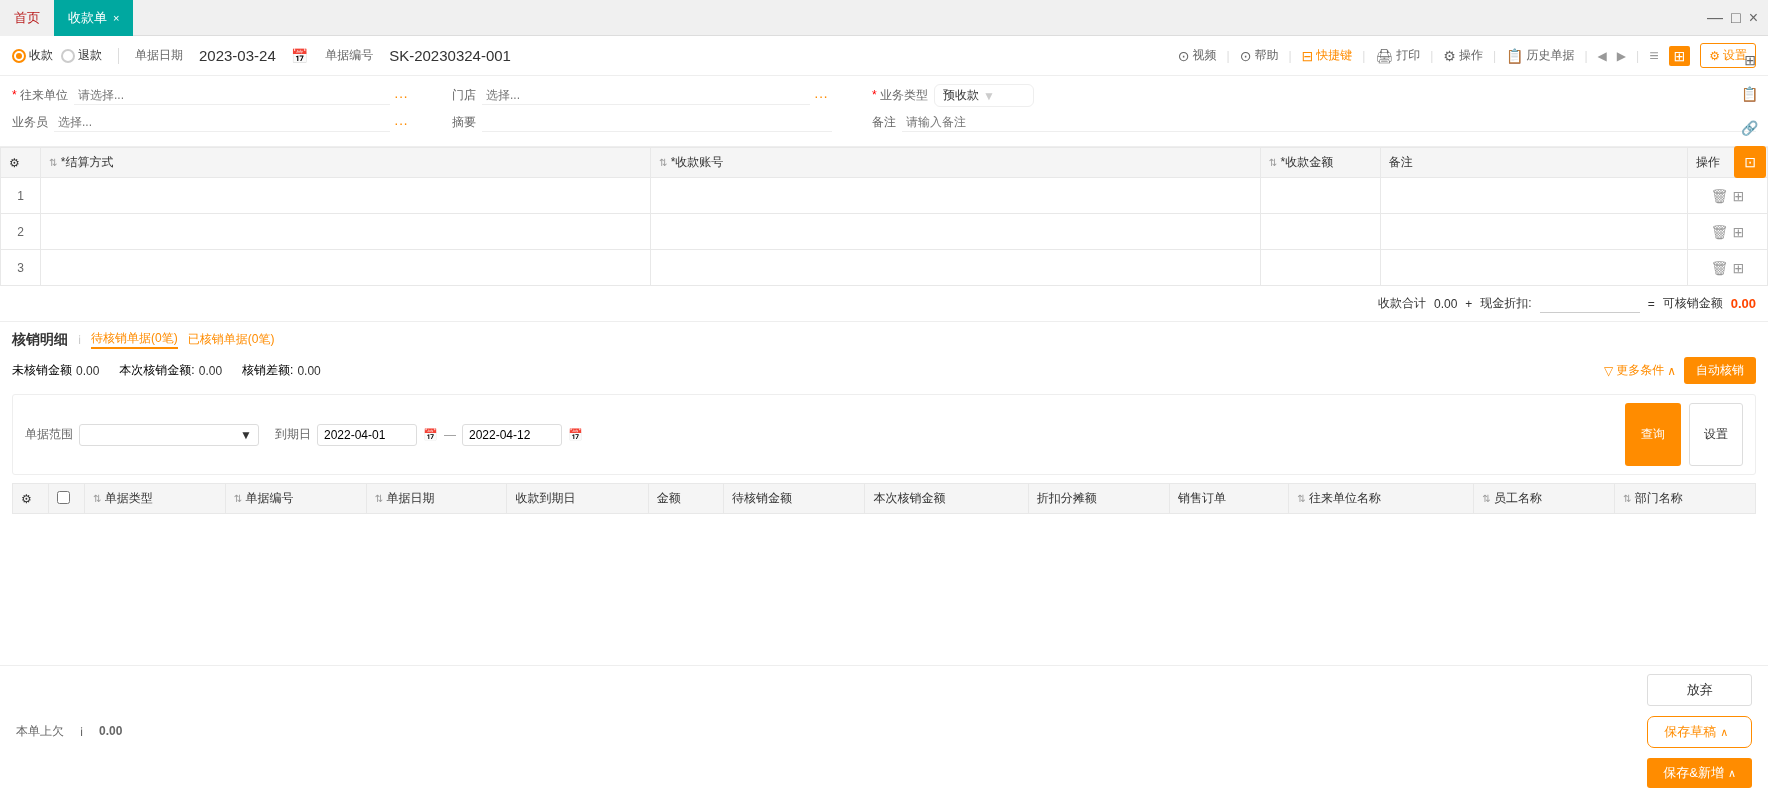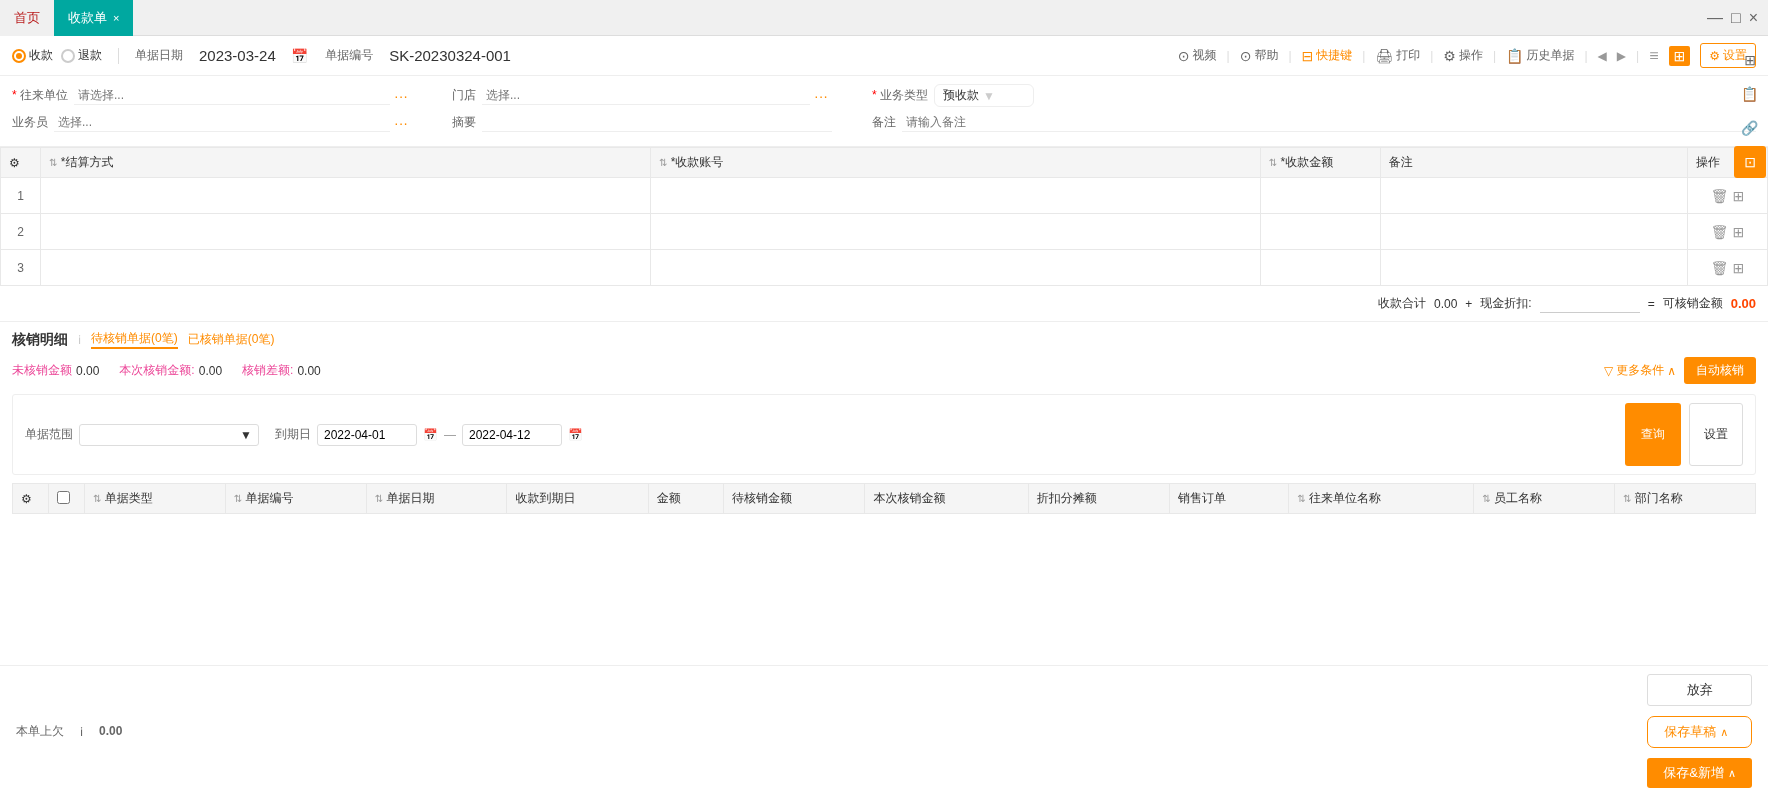--- a/index.html
+++ b/index.html
@@ -91,21 +91,21 @@
     
     .recon-section { flex: 1; overflow-y: auto; padding: 8px 12px; }
     .recon-header { display: flex; align-items: center; gap: 10px; margin-bottom: 8px; }
     .section-title { font-size: 14px; font-weight: 600; color: #333; }
     .recon-tab { color: #ff8c00; cursor: pointer; font-size: 12px; }
     .recon-tab.active { border-bottom: 2px solid #ff8c00; }
     .info-icon { color: #ccc; cursor: pointer; }
 
     .recon-stats { display: flex; align-items: center; gap: 20px; margin-bottom: 10px; font-size: 12px; }
     .stat-item { display: flex; align-items: center; gap: 4px; }
-    .stat-label { color: #ec4899; }
+    .stat-label { color: #000000; }
     .stat-value { color: #333; }
     .recon-right { margin-left: auto; display: flex; align-items: center; gap: 8px; }
     .filter-btn { color: #ff8c00; cursor: pointer; font-size: 12px; display: flex; align-items: center; gap: 3px; }
     .auto-btn {
       background: #ff8c00; color: #fff; border: none; padding: 5px 12px;
       border-radius: 3px; cursor: pointer; font-size: 12px;
     }
 
     
     .filter-row {

